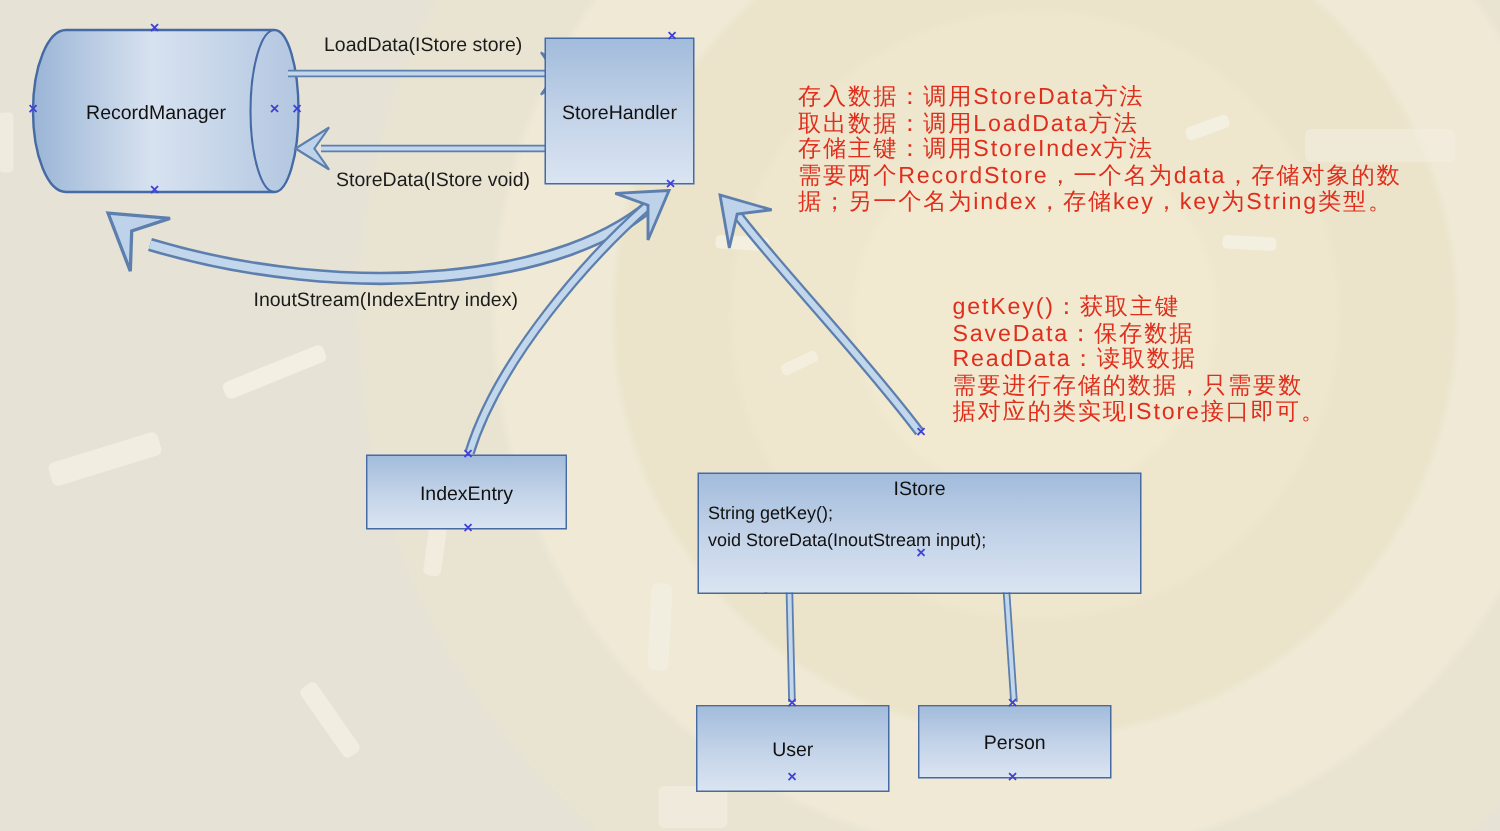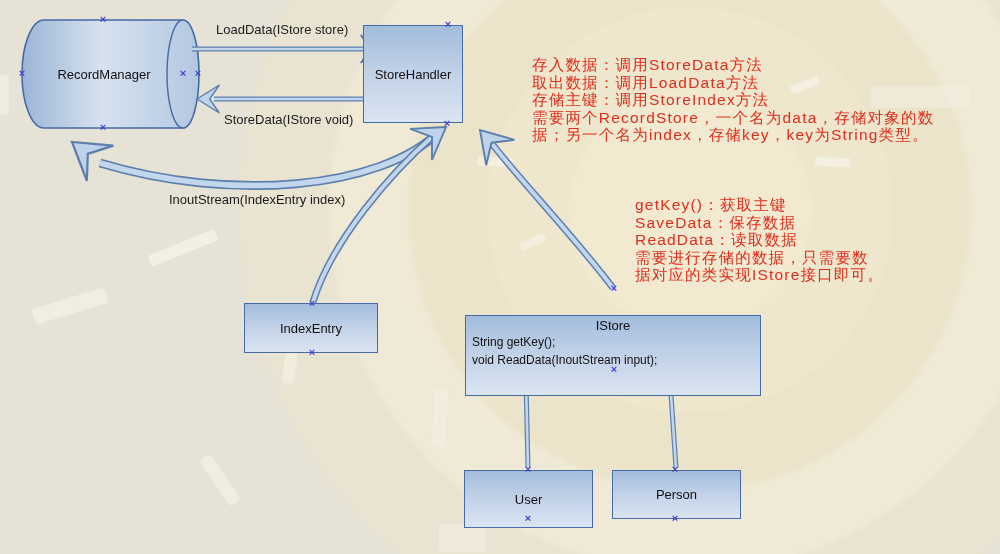--- a/index.html
+++ b/index.html
@@ -127,21 +127,21 @@
     <span>StoreHandler</span>
   </div>
 
   <div class="node" style="left:244px;top:303px;width:134px;height:50px;">
     <span>IndexEntry</span>
   </div>
 
   <div class="node node-istore" style="left:465px;top:289px;width:296px;height:81px;margin-top:26px;">
     <div class="istore-title">IStore</div>
     <div class="istore-member">String getKey();</div>
-    <div class="istore-member">void ReadData(InoutStream input);</div>
+    <div class="istore-member">void StoreData(InoutStream input);</div>
   </div>
 
   <div class="node" style="left:464px;top:470px;width:129px;height:58px;">
     <span>User</span>
   </div>
 
   <div class="node" style="left:612px;top:470px;width:129px;height:49px;">
     <span>Person</span>
   </div>
 

